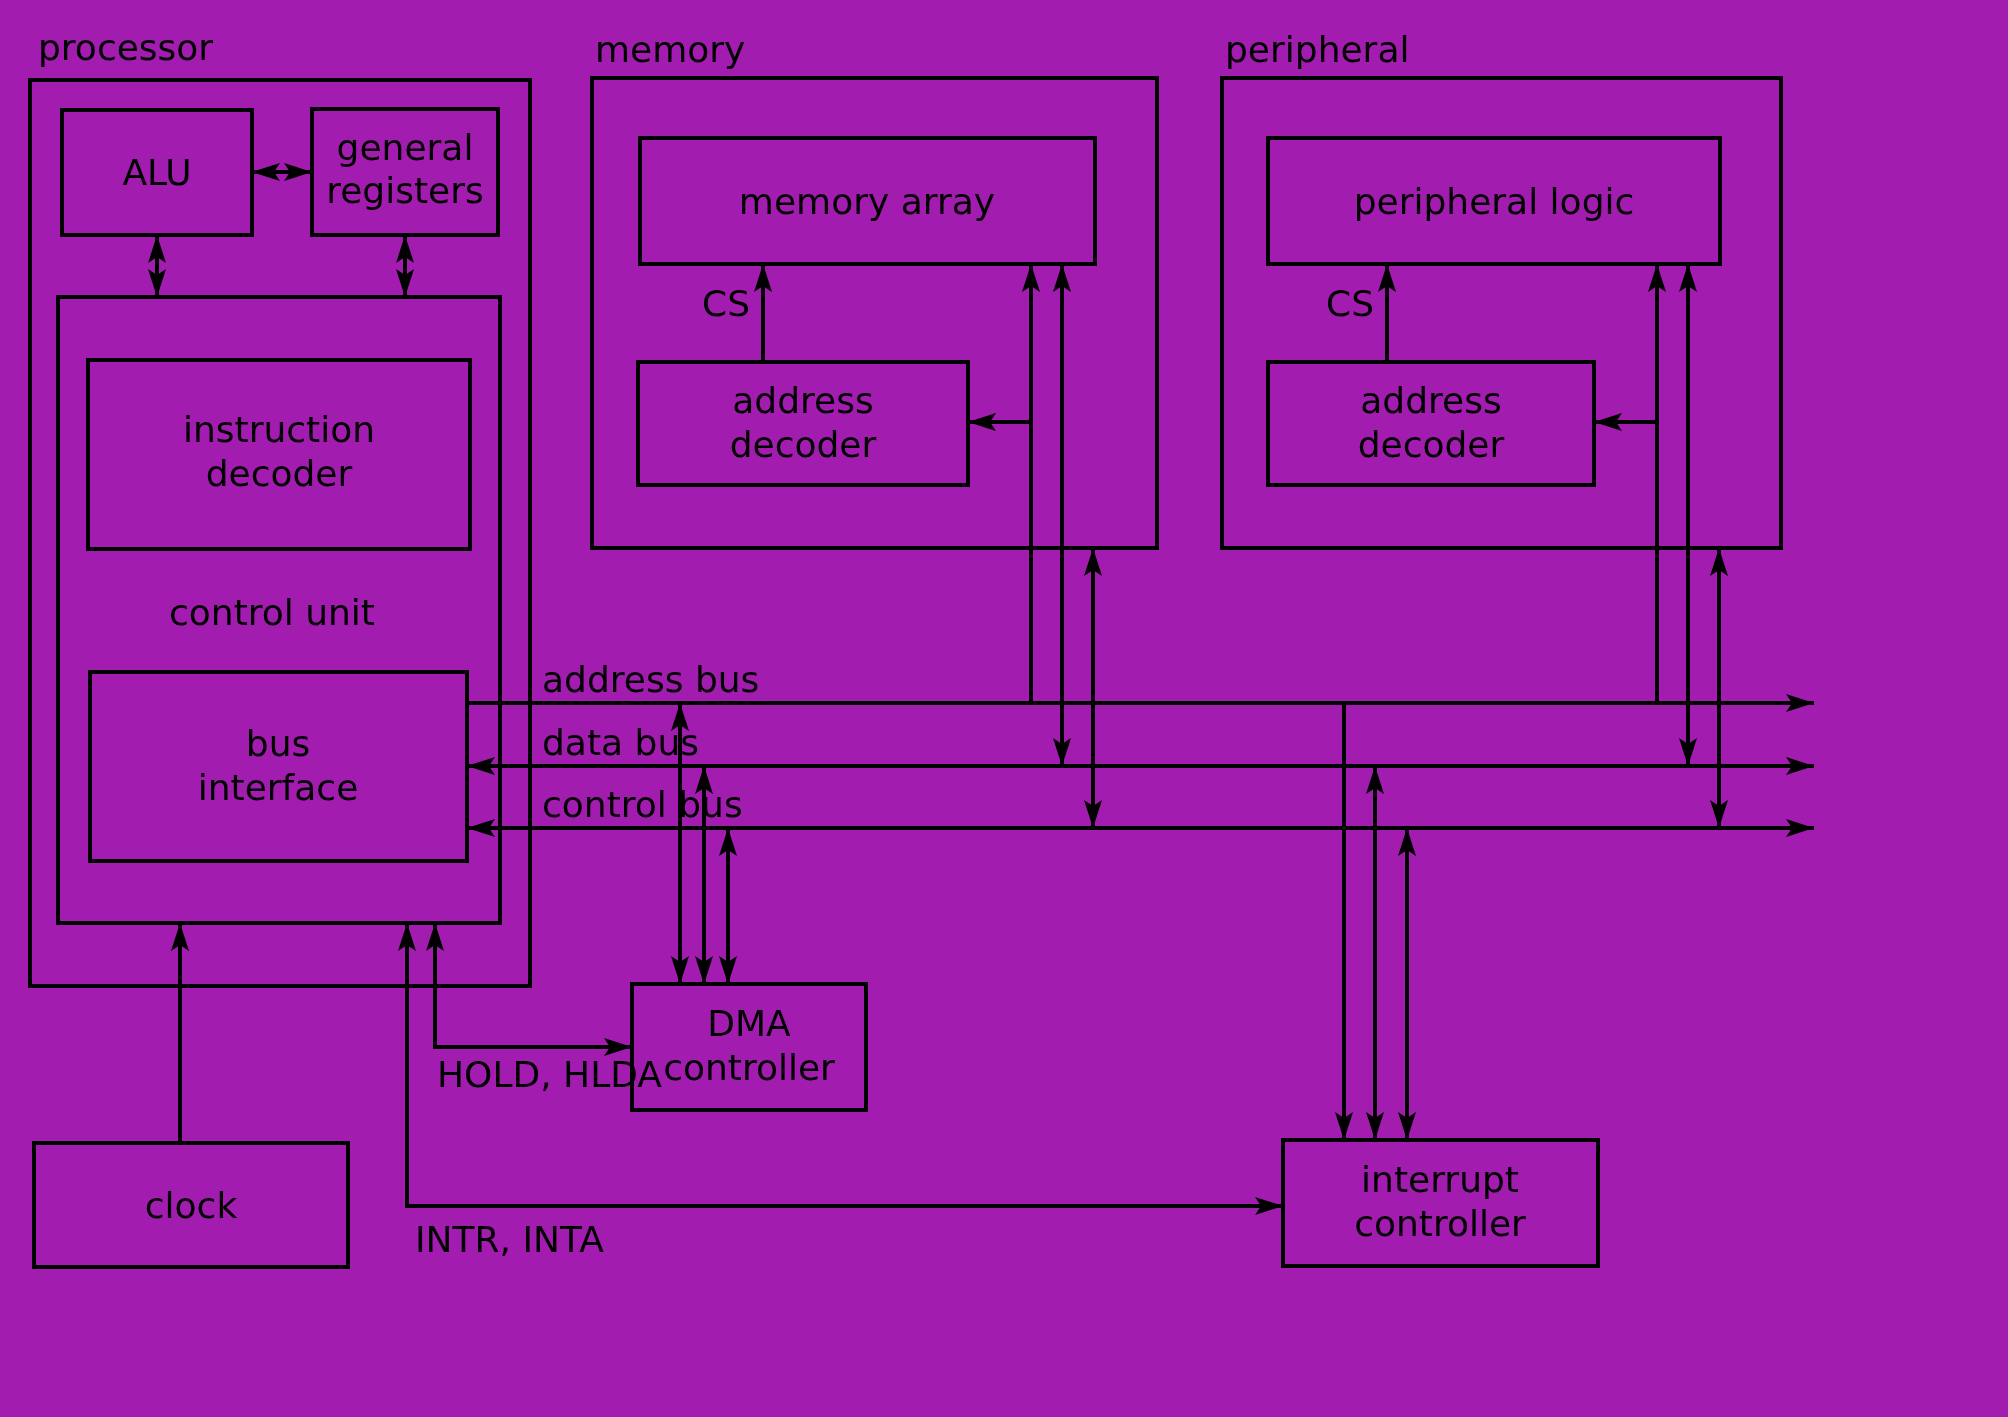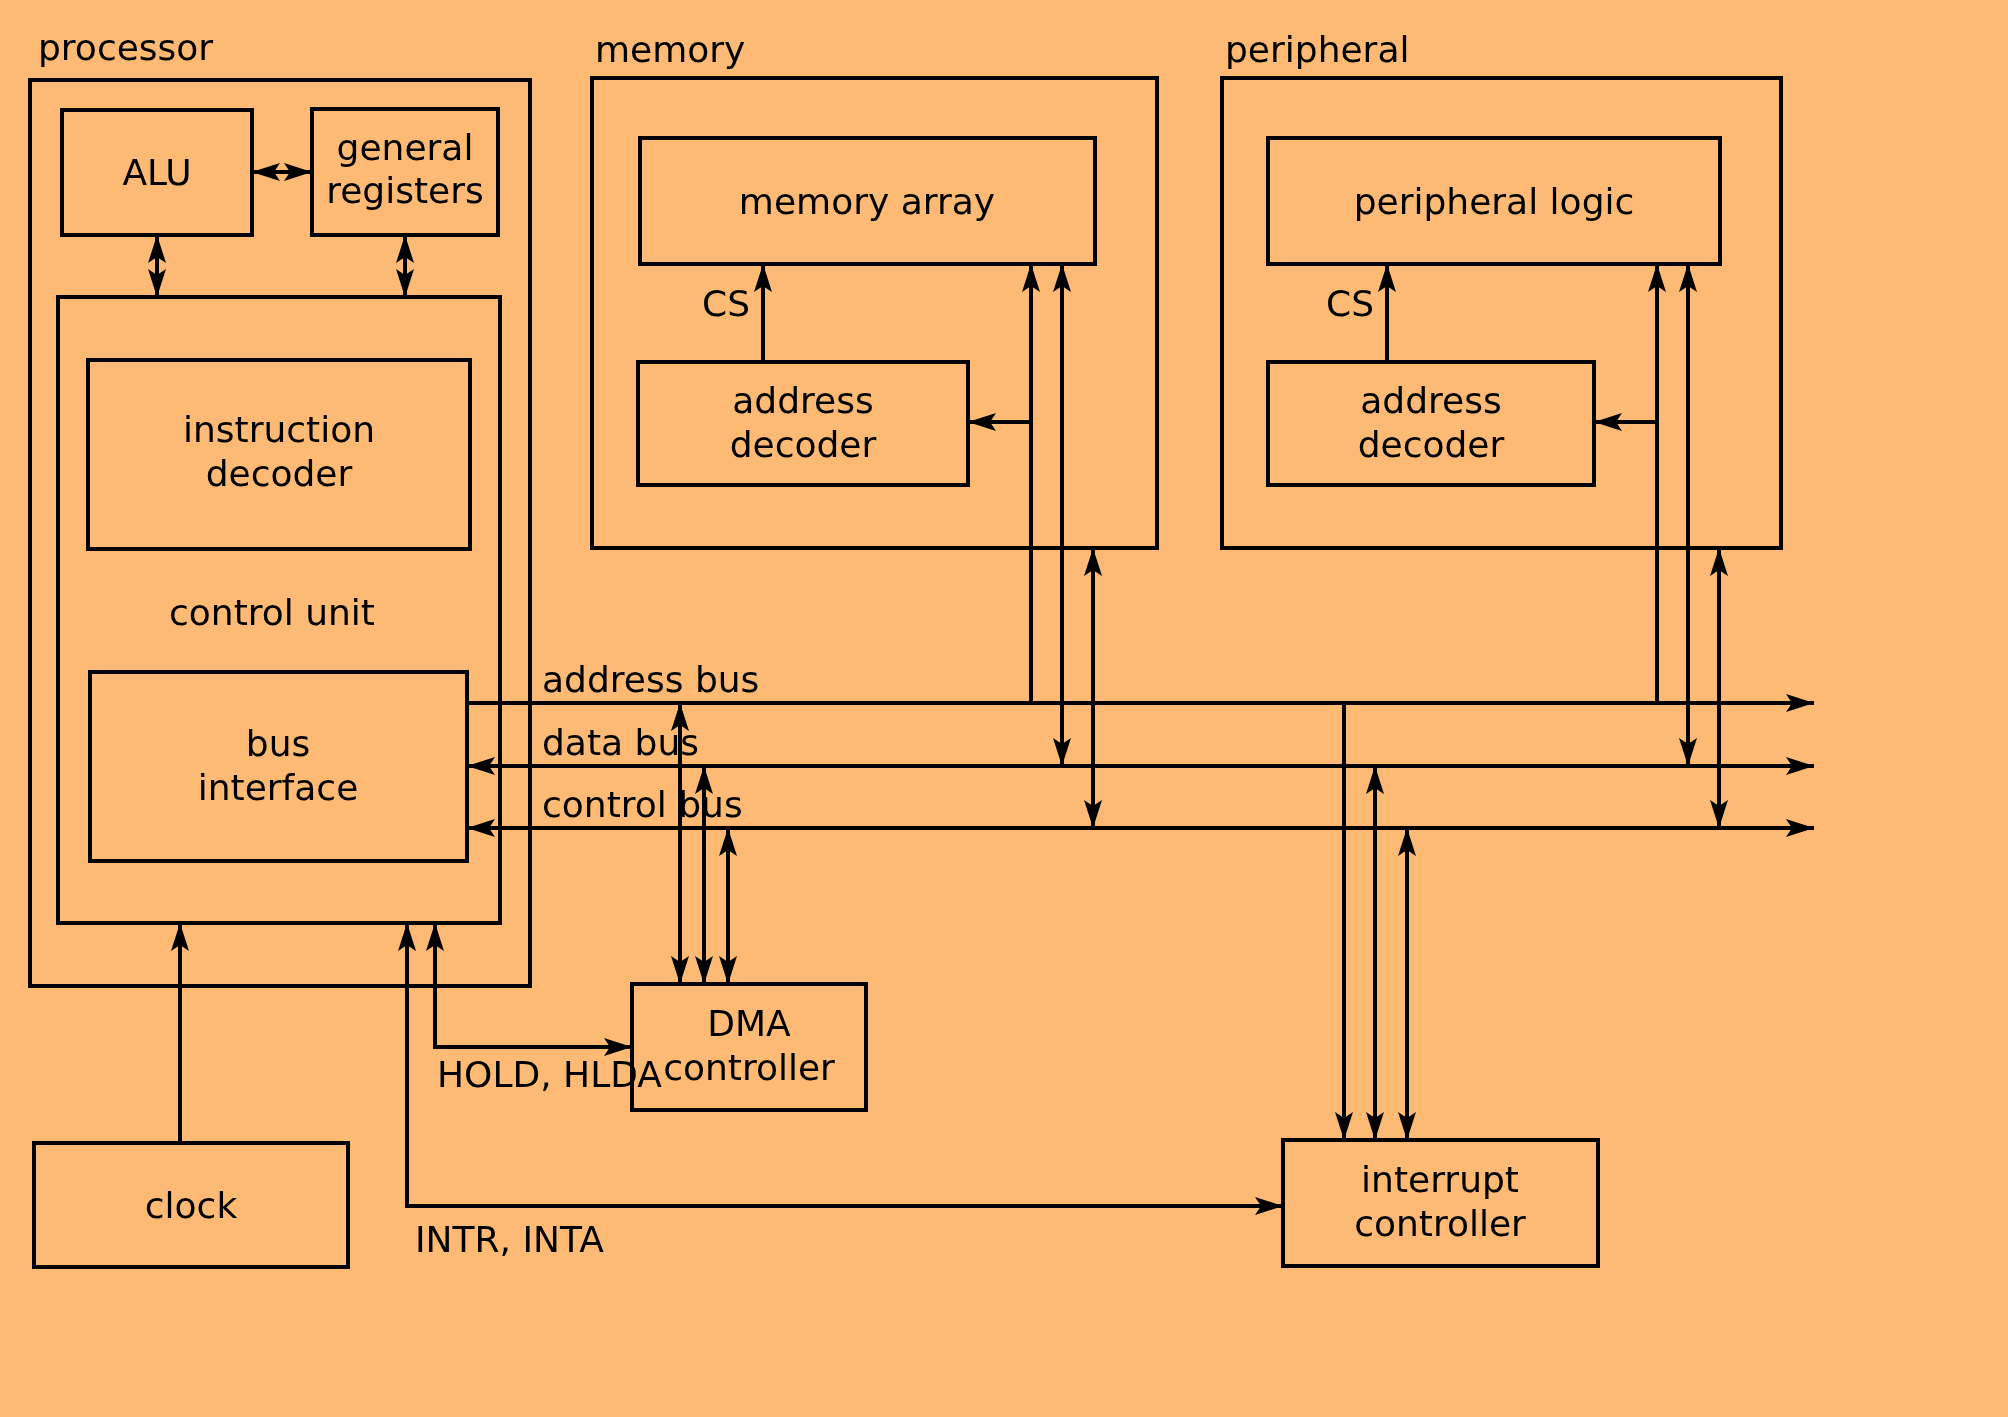--- a/index.html
+++ b/index.html
@@ -3,21 +3,21 @@
 <meta charset="utf-8">
 <style>
   html, body {
     margin: 0;
     padding: 0;
     background: #ffffff;
   }
   .diagram-wrap {
     width: 2008px;
     height: 1417px;
-    background: #fdba74;
+    background: #a21caf;
   }
   svg text {
     font-family: "DejaVu Sans", "Liberation Sans", sans-serif;
     font-size: 36px;
     fill: #000000;
   }
   svg .box {
     fill: none;
     stroke: #000000;
     stroke-width: 4;

